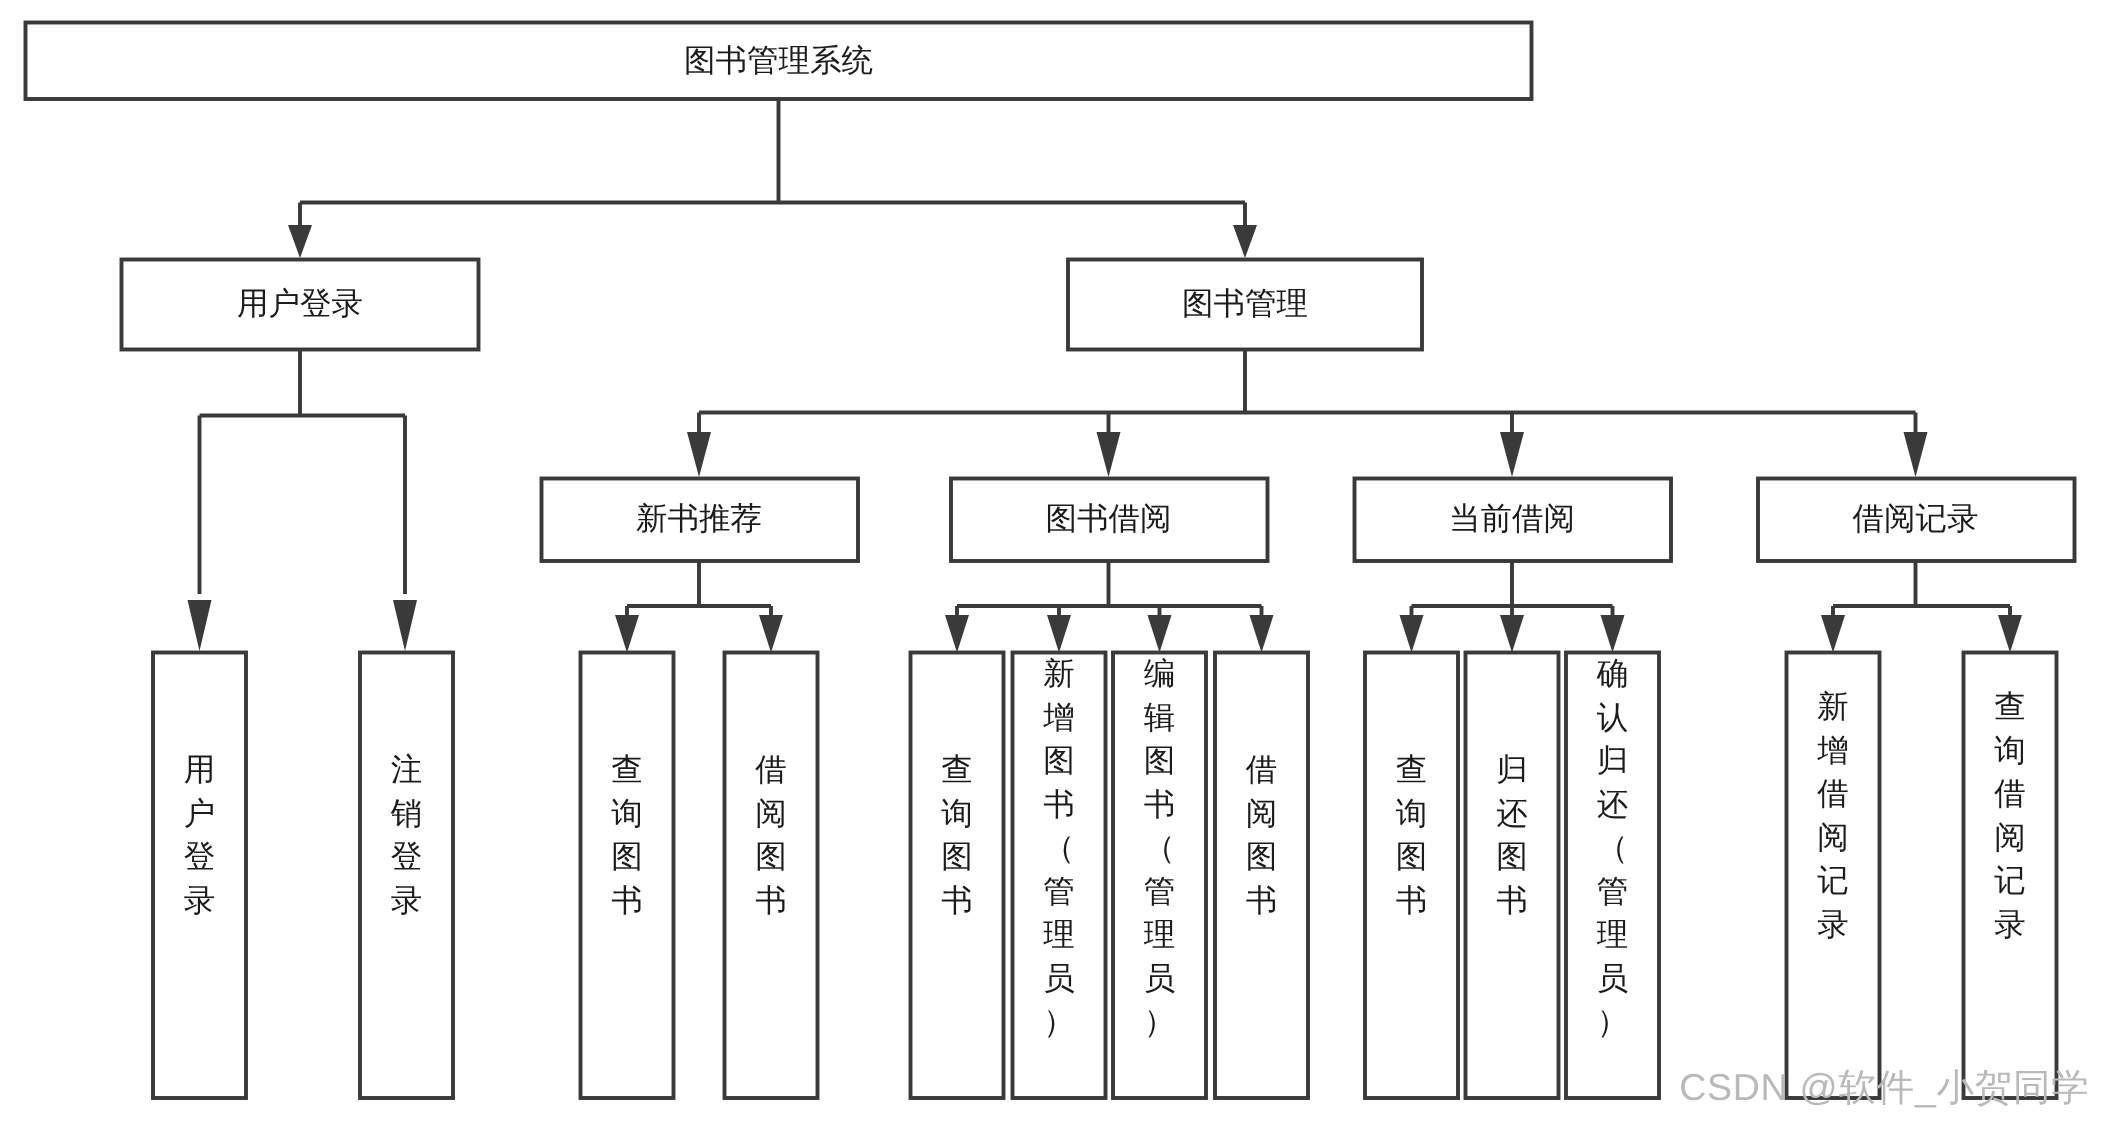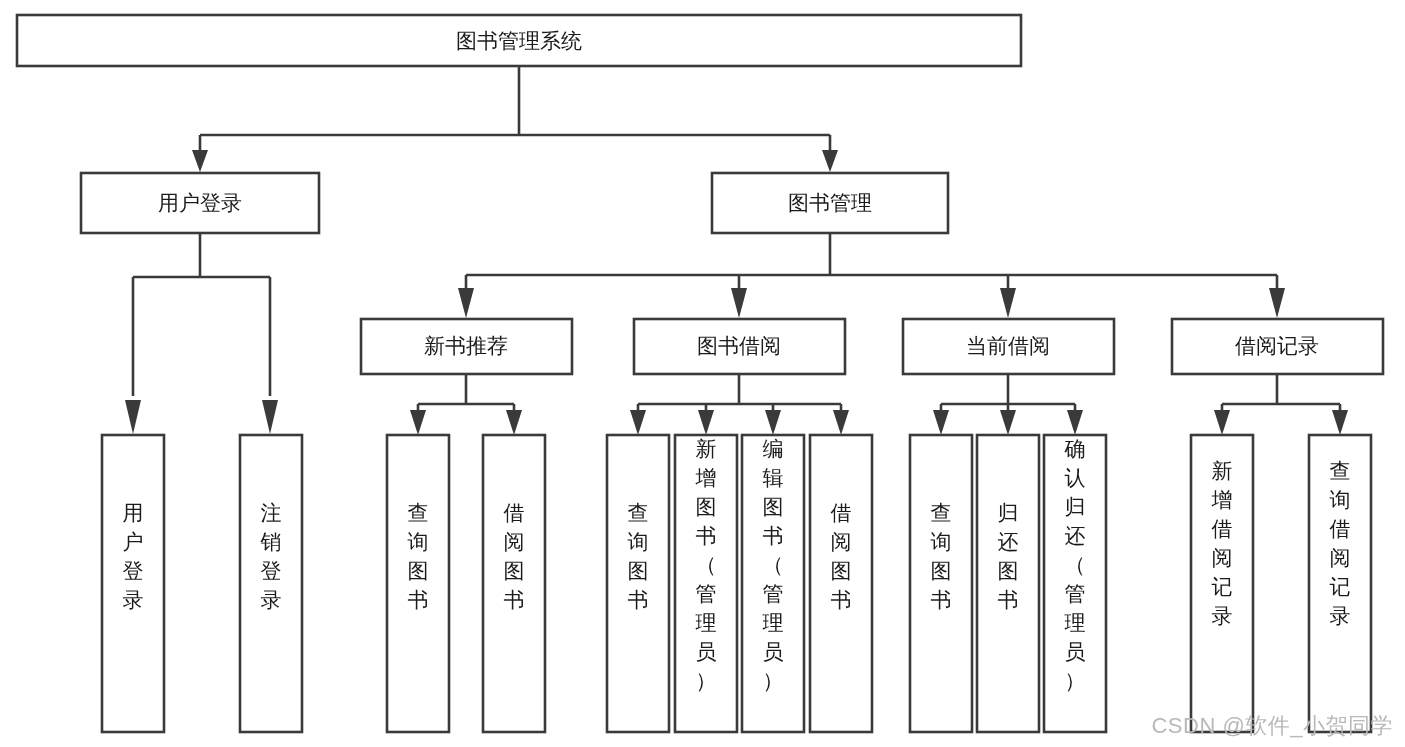--- a/index.html
+++ b/index.html
@@ -52,21 +52,21 @@
     fill: #1b1b1b;
     font-family: "Liberation Sans", "DejaVu Sans", sans-serif;
     font-size: 21px;
     text-anchor: middle;
   }
   .watermark {
     position: absolute;
     right: 12px;
     bottom: 6px;
     font-family: "Liberation Sans", "DejaVu Sans", sans-serif;
-    font-size: 22px;
+    font-size: 25px;
     color: #b9b9b9;
     letter-spacing: 0.5px;
     white-space: nowrap;
     user-select: none;
   }
 </style>
 </head>
 <body>
 
 <div id="diagram-root">

